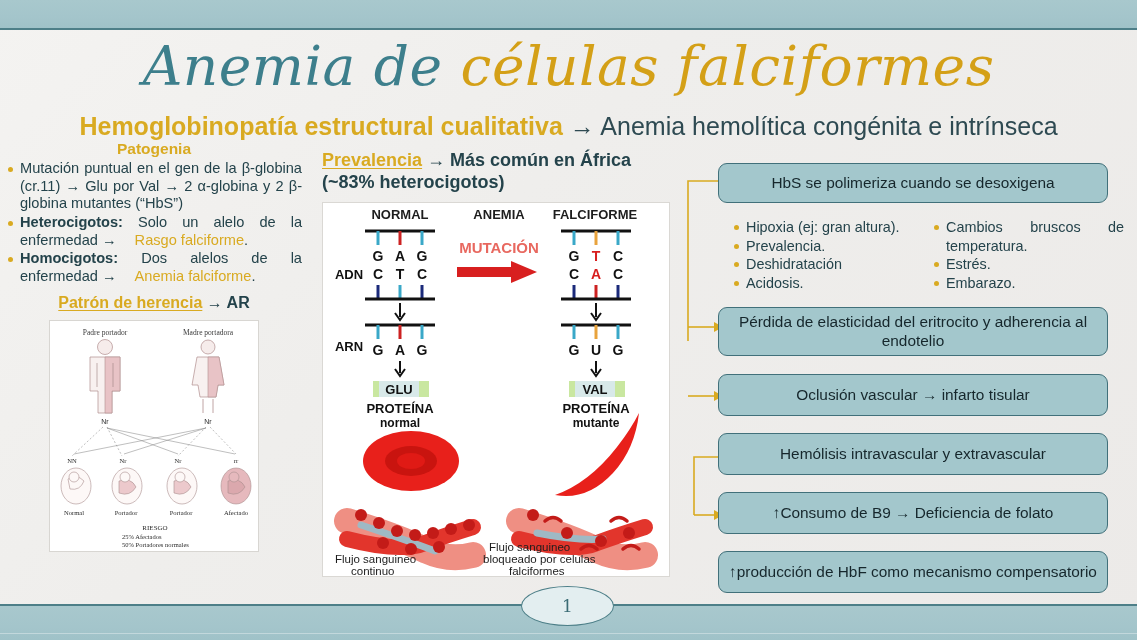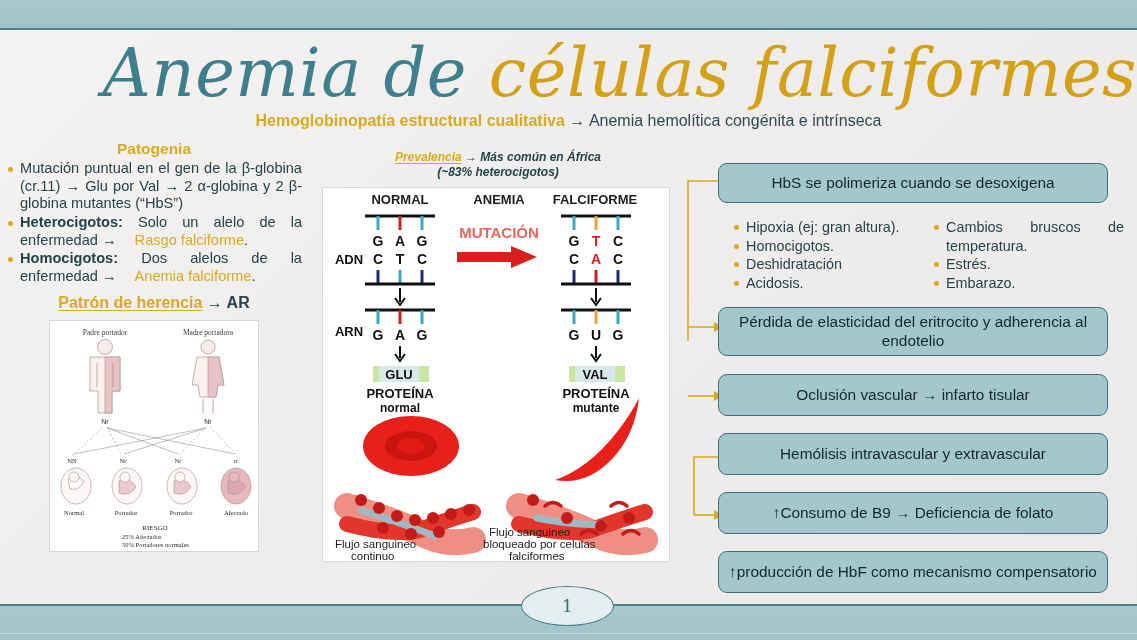--- a/index.html
+++ b/index.html
@@ -27,35 +27,35 @@
     content: "";
     position: absolute;
     left: 0; right: 0; bottom: 6px;
     height: 1px;
     background: rgba(255,255,255,.35);
   }
   
   .title {
     position: absolute;
     top: 38px; left: 0; right: 0;
-    text-align: right;
+    text-align: center;
     font-family: "DejaVu Serif", "Liberation Serif", serif;
     font-style: italic;
-    font-size: 67px;
+    font-size: 55px;
     line-height: 1.05;
     letter-spacing: .5px;
     white-space: nowrap;
   }
   .title .t1 { color: #3d7f8c; }
   .title .t2 { color: #d4a017; }
   .subtitle {
     position: absolute;
     top: 112px; left: 0; right: 0;
     text-align: center;
-    font-size: 16px;
+    font-size: 25px;
     white-space: nowrap;
   }
   .subtitle .s1 { color: #d9aa21; font-weight: bold; }
   .subtitle .s2 { color: #2e4a52; }
   
   .gold { color: #d9aa21; padding-left: 14px; }
   
   .col-left {
     position: absolute;
     left: 6px; top: 140px;
@@ -109,26 +109,24 @@
     position: relative;
     overflow: hidden;
   }
   
   .col-center {
     position: absolute;
     left: 322px; top: 150px;
     width: 352px;
   }
   .center-head {
-    text-align: center;
-    font-size: 12px;
+    font-size: 18px;
     line-height: 1.22;
     color: #24434b;
     font-weight: bold;
-    font-style: italic;
   }
   .center-head .u {
     color: #d9aa21;
     text-decoration: underline;
     text-underline-offset: 2px;
   }
   .center-head .plain { font-weight: bold; color: #24434b; }
   .dna-wrap {
     margin-top: 8px;
     width: 348px; height: 375px;
@@ -484,21 +482,21 @@
         <path d="M34 236 L43 241 L34 246 z"></path>
         <path d="M34 355 L43 360 L34 365 z"></path>
       </g>
     </svg>
 
     <div class="tbox" style="top:8px; height:40px;">HbS se polimeriza cuando se desoxigena</div>
 
     <div class="triggers">
       <ul>
         <li>Hipoxia (ej: gran altura).</li>
-        <li>Homocigotos.</li>
+        <li>Prevalencia.</li>
         <li>Deshidratación</li>
         <li>Acidosis.</li>
       </ul>
       <ul>
         <li>Cambios bruscos de temperatura.</li>
         <li>Estrés.</li>
         <li>Embarazo.</li>
       </ul>
     </div>
 

